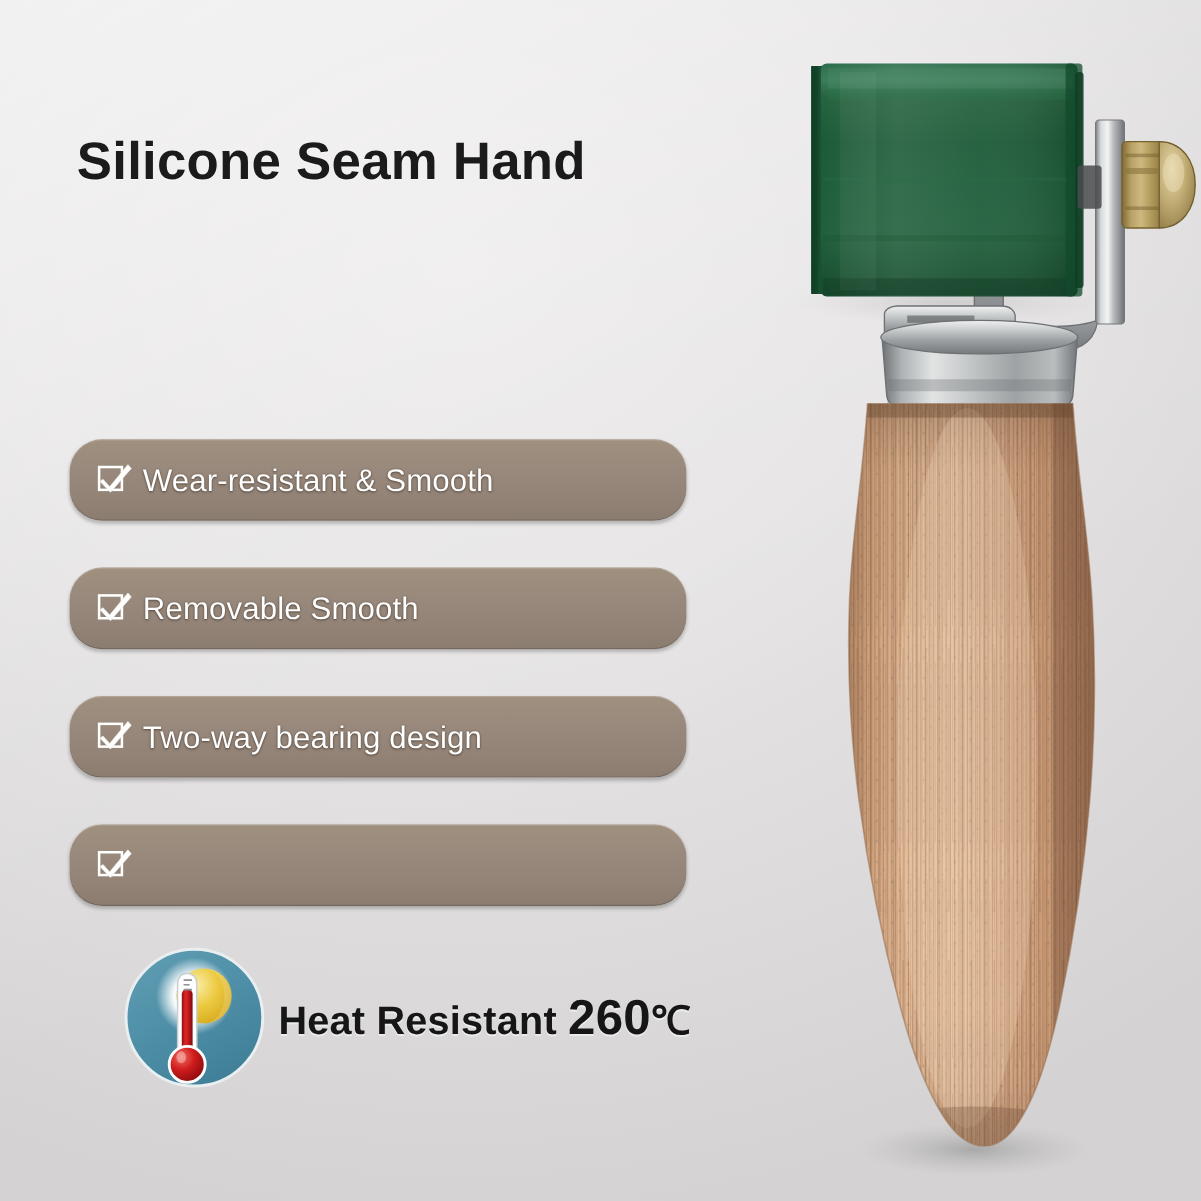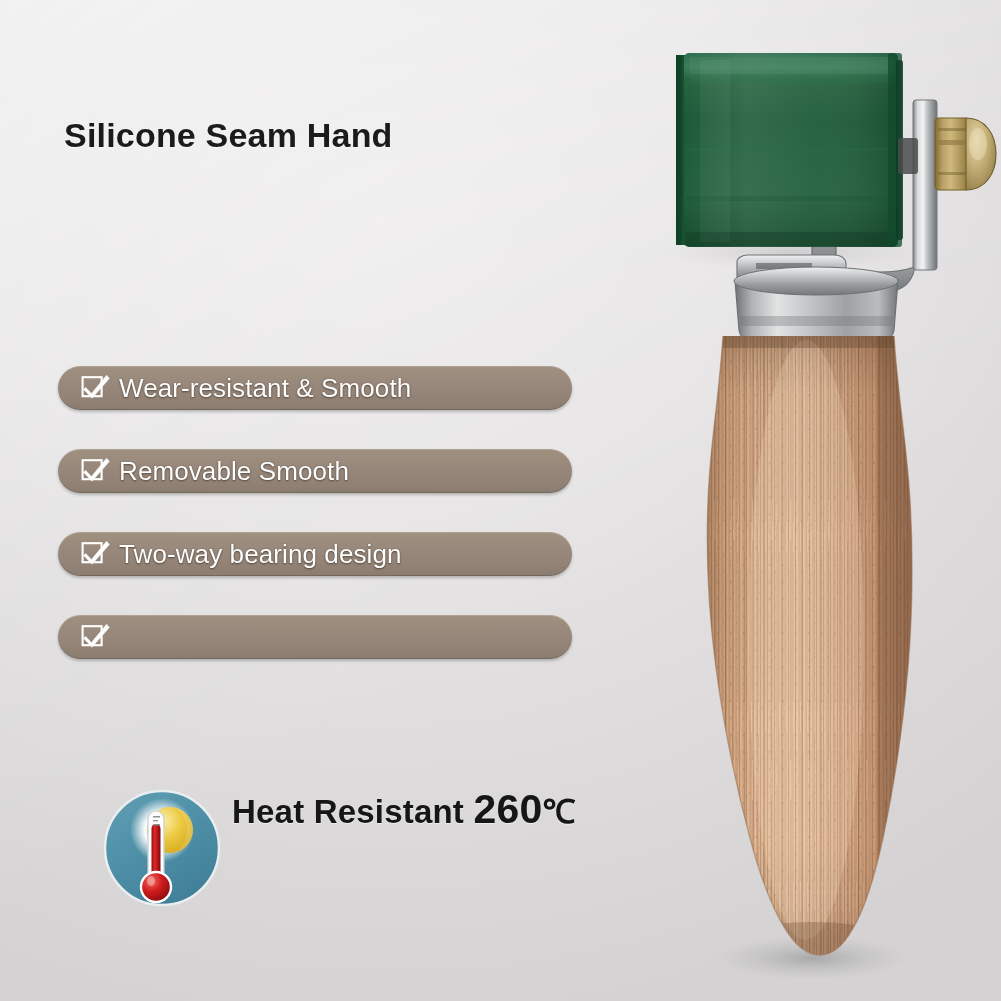--- a/index.html
+++ b/index.html
@@ -30,39 +30,39 @@
   }
 
   
   .title-block {
     position:absolute;
     left:64px; top:104px;
     width:620px;
     z-index: 8;
   }
   .title-line {
-    font-size: 34px;
+    font-size: 44px;
     font-weight: 700;
     line-height: 62px;
     color:#1b1b1b;
     letter-spacing:0.2px;
     white-space:nowrap;
     text-shadow: 0 1px 0 rgba(255,255,255,.55);
   }
 
   
   .pill-list {
     position:absolute;
     left:58px; top:366px;
     z-index: 8;
   }
   .pill {
     position:relative;
     width:514px;
-    height:44px;
+    height:68px;
     margin-bottom:39px;
     border-radius:27px;
     background: linear-gradient(180deg, #a0907f 0%, #99897c 38%, #938376 72%, #8b7c70 100%);
     box-shadow:
       0 2px 3px rgba(0,0,0,0.22),
       inset 0 1px 0 rgba(255,255,255,0.18),
       inset 0 -1px 0 rgba(0,0,0,0.16);
     display:flex;
     align-items:center;
     padding-left:24px;
@@ -84,20 +84,21 @@
     letter-spacing:0.1px;
     white-space:nowrap;
     text-shadow: 0 1px 2px rgba(40,30,20,0.55), 0 0 1px rgba(60,45,35,0.6);
   }
 
   
   .heat-badge {
     position:absolute;
     left:100px; top:786px;
     display:flex;
+    align-items:center;
     z-index:8;
   }
   .heat-icon { width:124px; height:124px; flex:0 0 124px; }
   .heat-text {
     margin-left:8px;
     font-size:33px;
     font-weight:700;
     color:#161616;
     white-space:nowrap;
     letter-spacing:0.2px;

